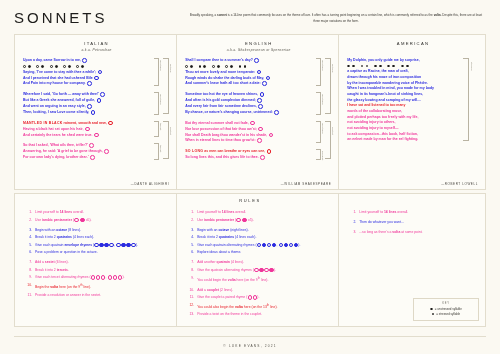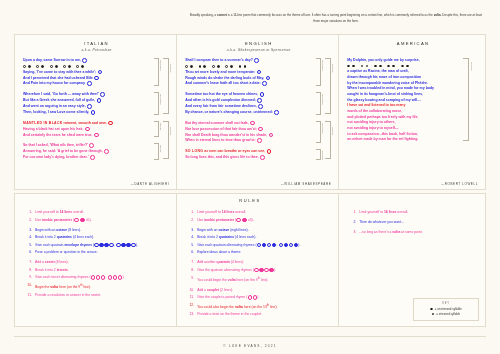--- a/index.html
+++ b/index.html
@@ -102,20 +102,21 @@
     font-size:3.2px;letter-spacing:1.2px;color:#55524a;
   }
   .hr{position:absolute;left:14px;right:14px;bottom:18px;height:0.5px;background:#e2ddcd;}
 </style>
 </head>
 <body>
 
 <div class="poster">
 
   <div class="header">
+    <div class="title">SONNETS</div>
     <div class="intro">Broadly speaking, a <b>sonnet</b> is a 14-line poem that commonly focuses on the theme of love. It often has a turning point beginning on a certain line, which is commonly referred to as the <b>volta</b>. Despite this, there are at least three major variations on the form.</div>
   </div>
 
   <div class="panel">
     <div class="col italian">
         <div class="col-head">
           <div class="col-name">ITALIAN</div>
           <div class="col-aka">a.k.a. Petrarchan</div>
         </div>
         <div class="stanza">

